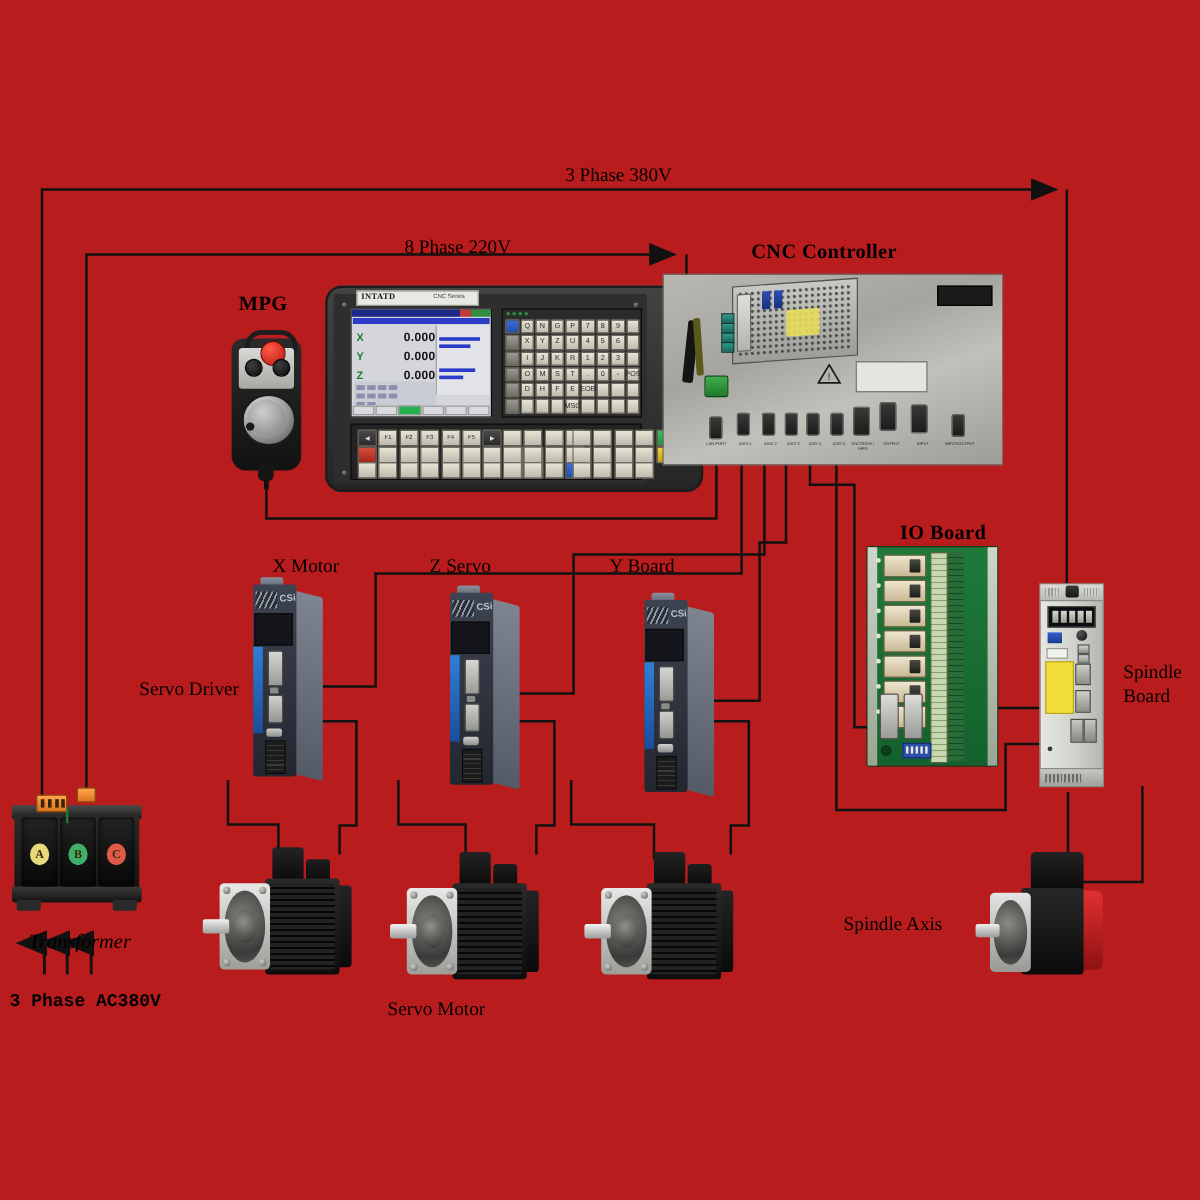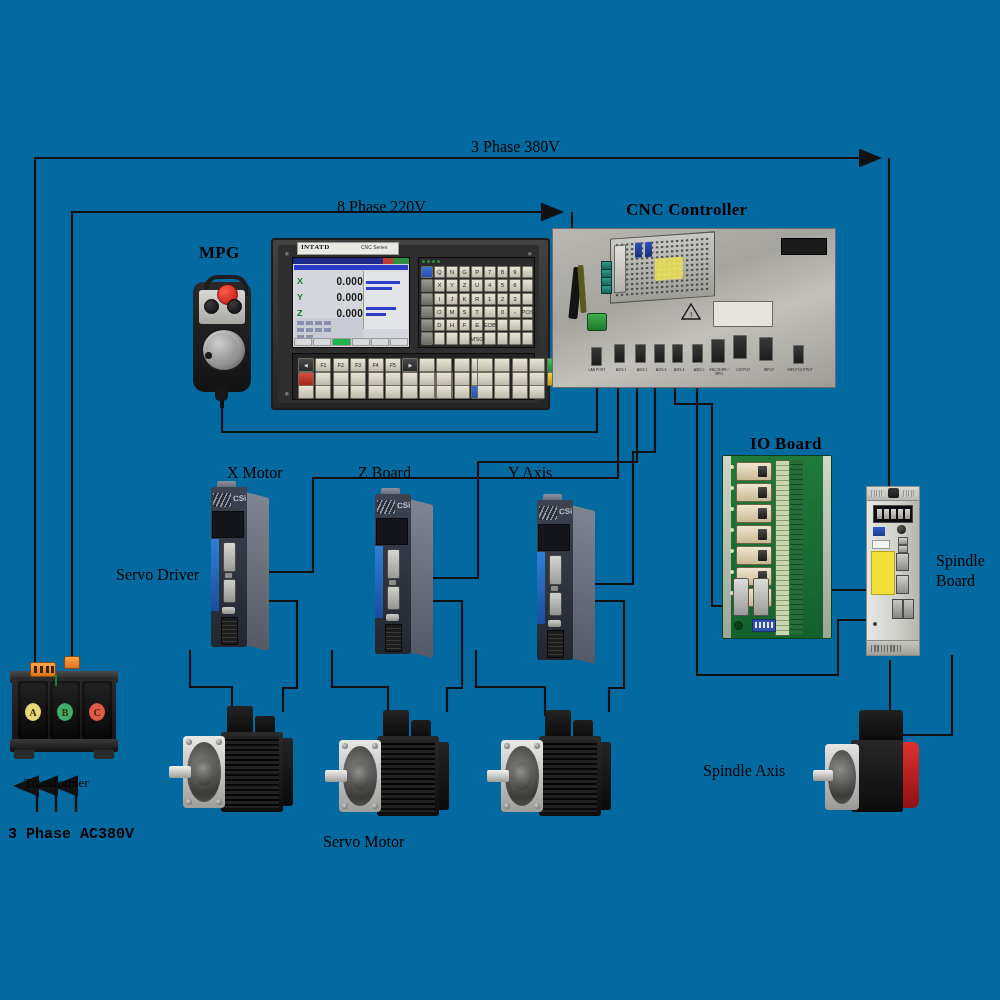--- a/index.html
+++ b/index.html
@@ -1,23 +1,23 @@
 <!DOCTYPE html>
 <html><head>
 <meta charset="utf-8">
 <title>CNC System Wiring Diagram</title>
 <style>
   html,body{margin:0;padding:0;background:#ffffff;}
   body{width:1000px;height:1000px;overflow:hidden;font-family:"Liberation Serif",serif;}
-  #stage{position:relative;width:1000px;height:1000px;background:#0369a1;}
+  #stage{position:relative;width:1000px;height:1000px;background:#b91c1c;}
   .lbl{position:absolute;color:#000;white-space:nowrap;font-family:"Liberation Serif",serif;}
   .lbl-title{font-size:17px;font-weight:bold;letter-spacing:.3px;}
   .lbl-main{font-size:16px;}
   .lbl-bold{font-size:15px;font-weight:bold;}
-  .lbl-v{font-size:13px;}
+  .lbl-v{font-size:17px;font-style:italic;}
   svg.wires{position:absolute;left:0;top:0;width:1000px;height:1000px;pointer-events:none;}
   .dev{position:absolute;}
 
   
   .tx-body{position:absolute;left:0;top:0;width:112px;height:110px;}
   .tx-plate{position:absolute;left:4px;top:22px;width:104px;height:64px;background:linear-gradient(180deg,#2b2b2b,#141414);border-radius:2px;}
   .tx-railT{position:absolute;left:2px;top:16px;width:108px;height:12px;background:linear-gradient(180deg,#4a4a4a,#1c1c1c);border-radius:2px;}
   .tx-railB{position:absolute;left:2px;top:84px;width:108px;height:13px;background:linear-gradient(180deg,#3a3a3a,#111);border-radius:2px;}
   .tx-foot{position:absolute;top:95px;width:20px;height:9px;background:#2a2a2a;border-radius:0 0 2px 2px;}
   .tx-coil{position:absolute;top:26px;width:30px;height:58px;background:linear-gradient(180deg,#232323,#070707);border-radius:3px;box-shadow:inset 0 0 4px #000;}
@@ -31,21 +31,21 @@
   .mpg-hand{position:absolute;left:11px;top:-7px;width:36px;height:17px;border:4px solid #1d1d1d;border-bottom:none;border-radius:14px 14px 0 0;background:transparent;}
   .mpg-face{position:absolute;left:6px;top:8px;width:46px;height:34px;background:linear-gradient(180deg,#d8d8d4,#a9a9a4);border-radius:3px;}
   .mpg-estop{position:absolute;left:24px;top:2px;width:19px;height:19px;border-radius:50%;background:radial-gradient(circle at 35% 32%,#ff5b4a,#b4160b);border:1.5px solid #6b0a04;}
   .mpg-knob{position:absolute;top:17px;width:13px;height:13px;border-radius:50%;background:radial-gradient(circle at 35% 32%,#3d3d3d,#0a0a0a);border:1px solid #000;}
   .mpg-wheel{position:absolute;left:8px;top:46px;width:42px;height:40px;border-radius:50%;background:radial-gradient(circle at 38% 32%,#efefef,#8d8d8d 62%,#4a4a4a);border:2.5px solid #1b1b1b;}
   .mpg-wheelc{position:absolute;left:13px;top:51px;width:32px;height:30px;border-radius:50%;background:radial-gradient(circle at 40% 35%,#cfcfcf,#7d7d7d);}
   .mpg-nub{position:absolute;left:12px;top:70px;width:7px;height:7px;border-radius:50%;background:#1a1a1a;}
   .mpg-strain{position:absolute;left:22px;top:104px;width:13px;height:15px;background:#161616;border-radius:3px 3px 5px 5px;}
 
   
-  .cnc-panel{position:absolute;left:0;top:0;width:279px;height:172px;background:linear-gradient(180deg,#434343,#252525);border-radius:4px;box-shadow:inset 0 0 0 2px #1c1c1c;}
+  .cnc-panel{position:absolute;left:0;top:0;width:279px;height:172px;background:linear-gradient(180deg,#434343,#252525);border-radius:14px;box-shadow:inset 0 0 0 2px #1c1c1c;padding-left:36px;}
   .cnc-inner{position:absolute;left:7px;top:7px;width:261px;height:158px;background:#2e2e2e;border-radius:2px;}
   .cnc-brandbar{position:absolute;left:26px;top:4px;width:100px;height:11px;background:#e9e9e4;border:1px solid #9a9a94;}
   .cnc-brand{position:absolute;left:30px;top:5px;font:bold 7px "Liberation Serif",serif;color:#111;letter-spacing:.4px;}
   .cnc-brand2{position:absolute;left:90px;top:6px;font:5px "Liberation Sans",sans-serif;color:#333;}
   .cnc-screw{position:absolute;width:4px;height:4px;border-radius:50%;background:radial-gradient(circle at 35% 32%,#8d8d8d,#303030);}
   .cnc-lcd{position:absolute;left:21px;top:19px;width:116px;height:89px;background:#d4d6dc;border:1.5px solid #0b0b0b;}
   .lcd-top{position:absolute;left:0;top:0;width:100%;height:6px;background:linear-gradient(90deg,#1e2a86 78%,#c23a3a 78%,#c23a3a 86%,#2f8f3f 86%);}
   .lcd-bar2{position:absolute;left:1px;top:7px;right:1px;height:5px;background:#2b3cc9;}
   .lcd-axis{position:absolute;left:4px;font:bold 9px "Liberation Sans",sans-serif;color:#1a7a32;}
   .lcd-val{position:absolute;right:46px;font:bold 10px "Liberation Sans",sans-serif;color:#111;letter-spacing:.3px;}
@@ -220,22 +220,22 @@
       <path d="M56,812 L56,786" marker-end="url(#ahu)"></path>
       <path d="M76,812 L76,786" marker-end="url(#ahu)"></path>
     </g>
   </svg>
 
   <div class="lbl lbl-main" style="left:471px;top:138px;">3 Phase 380V</div>
   <div class="lbl lbl-main" style="left:337px;top:198px;">8 Phase 220V</div>
   <div class="lbl lbl-title" style="left:626px;top:200px;">CNC Controller</div>
   <div class="lbl lbl-title" style="left:199px;top:243px;">MPG</div>
   <div class="lbl lbl-main" style="left:227px;top:464px;">X Motor</div>
-  <div class="lbl lbl-main" style="left:358px;top:464px;">Z Board</div>
-  <div class="lbl lbl-main" style="left:508px;top:464px;">Y Axis</div>
+  <div class="lbl lbl-main" style="left:358px;top:464px;">Z Servo</div>
+  <div class="lbl lbl-main" style="left:508px;top:464px;">Y Board</div>
   <div class="lbl lbl-main" style="left:116px;top:566px;">Servo Driver</div>
   <div class="lbl lbl-main" style="left:323px;top:833px;">Servo Motor</div>
   <div class="lbl lbl-title" style="left:750px;top:434px;">IO Board</div>
   <div class="lbl lbl-main" style="left:936px;top:552px;">Spindle</div>
   <div class="lbl lbl-main" style="left:936px;top:572px;">Board</div>
   <div class="lbl lbl-main" style="left:703px;top:762px;">Spindle Axis</div>
   <div class="lbl lbl-v" style="left:24px;top:775px;">Transformer</div>
   <div class="lbl lbl-bold" style="left:8px;top:826px;font-family:Liberation Mono, monospace;">3 Phase AC380V</div>
 
   <div class="dev tx-body" style="left:8px;top:655px;">

